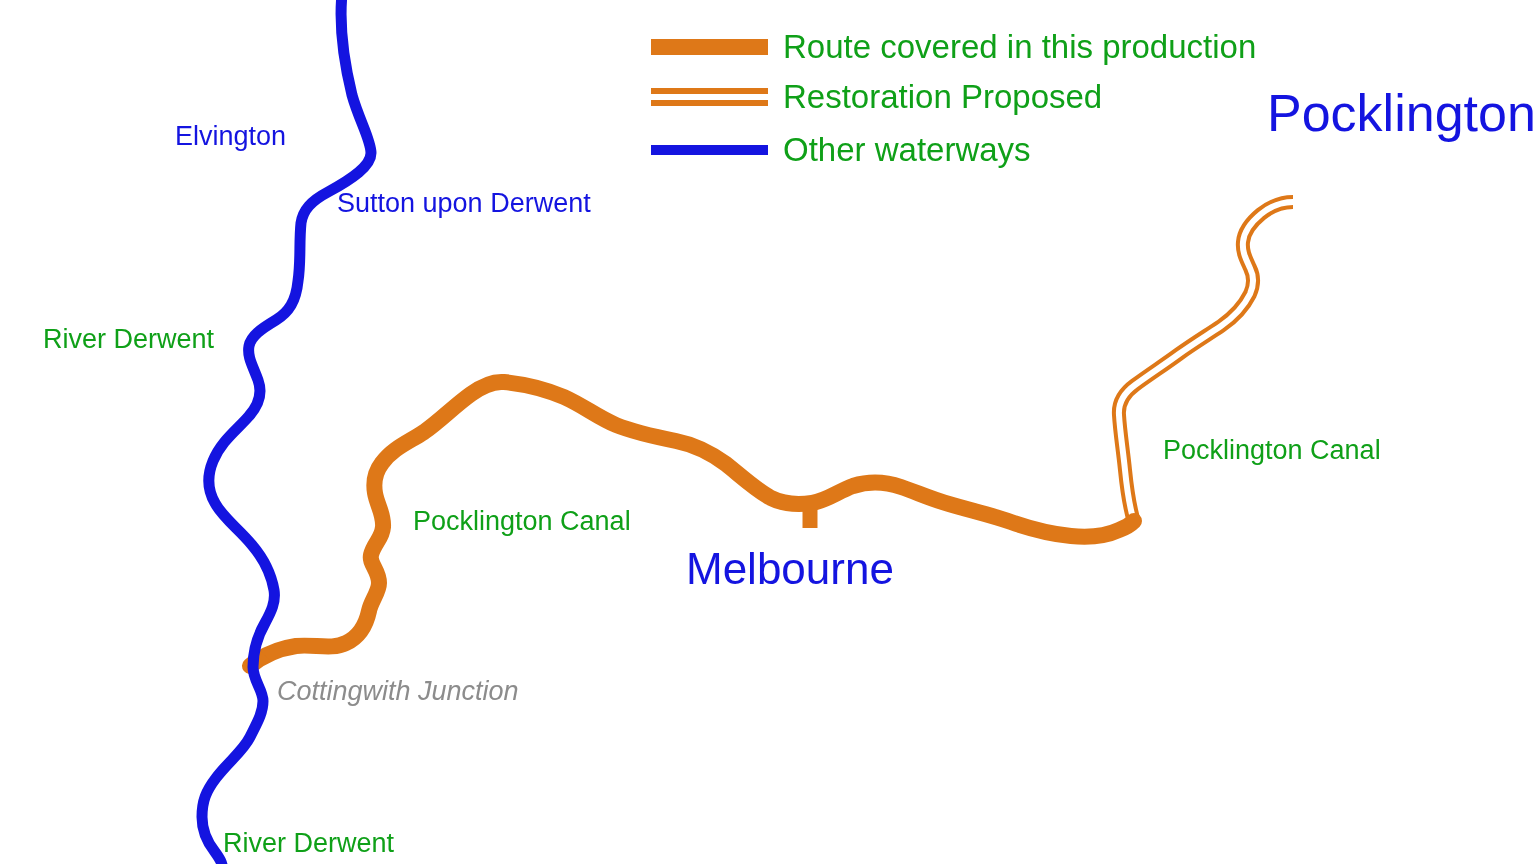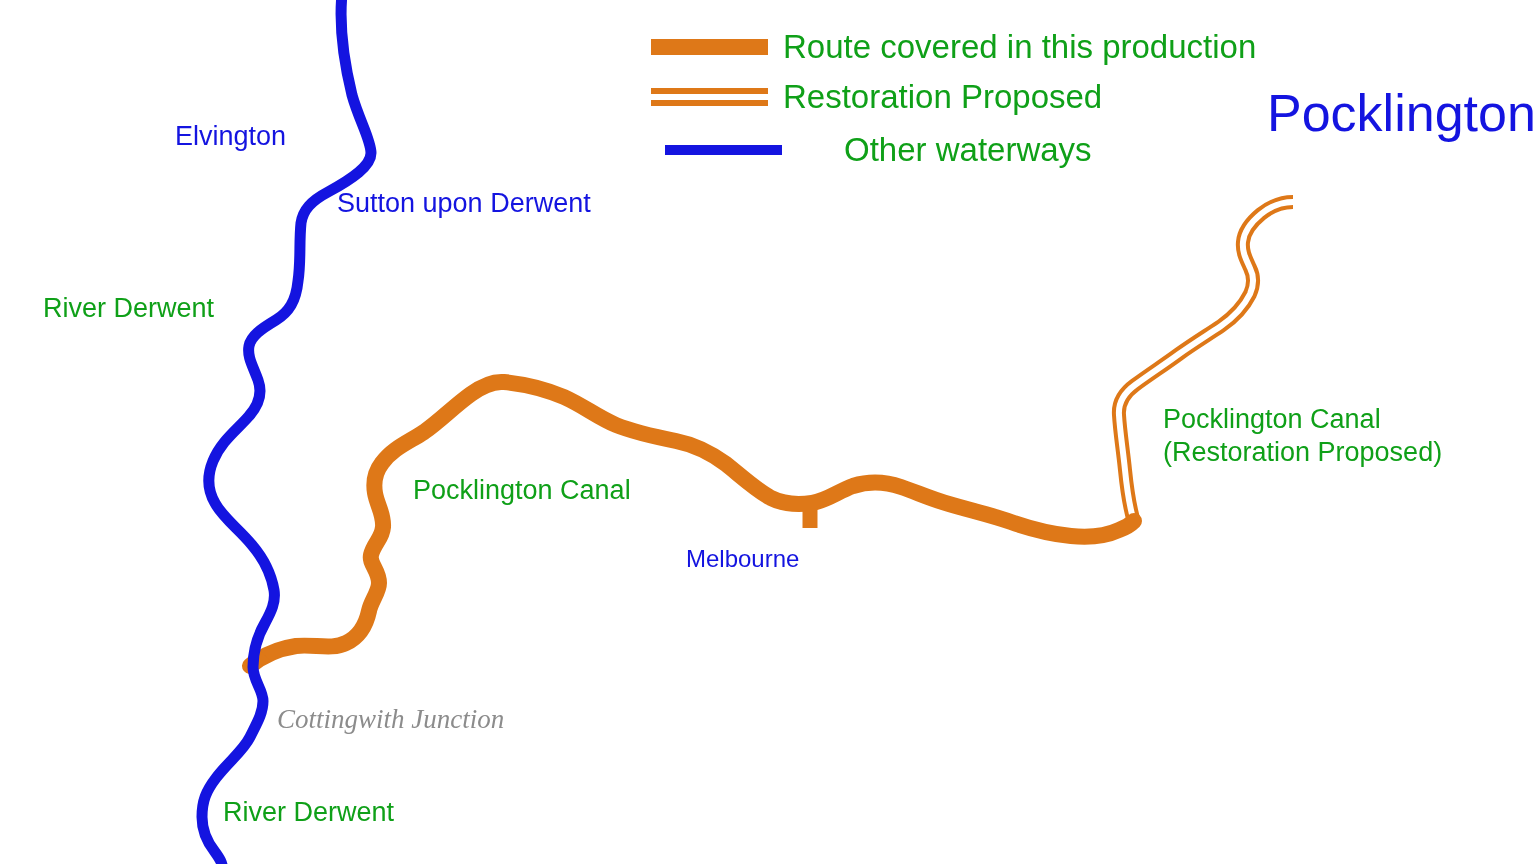--- a/index.html
+++ b/index.html
@@ -16,24 +16,24 @@
   
   .river-stroke   { fill: none; stroke: var(--other-waterways); stroke-width: 11; stroke-linecap: round; stroke-linejoin: round; }
   .canal-stroke   { fill: none; stroke: var(--route-covered);  stroke-width: 16; stroke-linecap: round; stroke-linejoin: round; }
   .spur-stroke    { fill: none; stroke: var(--route-covered);  stroke-width: 15; stroke-linecap: butt; }
   .resto-outer    { fill: none; stroke: var(--route-covered);  stroke-width: 14; stroke-linecap: butt; stroke-linejoin: round; }
   .resto-inner    { fill: none; stroke: #ffffff;               stroke-width: 6;  stroke-linecap: butt; stroke-linejoin: round; }
   .taper-fill     { fill: var(--route-covered); stroke: none; }
 
   .map-label { position: absolute; white-space: nowrap; line-height: 1.05; }
   .lbl-blue  { color: var(--label-blue); }
-  .lbl-green { color: var(--label-green); }
+  .lbl-green { color: var(--label-green); margin-top: 31px; }
   .lbl-gray  { color: var(--junction-gray); font-style: italic; }
   .fs-label  { font-size: 27px; }
-  .fs-town   { font-size: 24px; }
+  .fs-town   { font-size: 44px; }
   .fs-city   { font-size: 52px; }
 
   .two-line { white-space: nowrap; line-height: 33px; }
 
   
   .legend-row { position: absolute; display: flex; align-items: center; padding-left: 48px; }
   .legend-swatch { width: 117px; flex: 0 0 117px; margin-right: 15px; }
   .swatch-solid-orange { height: 16px; background: var(--route-covered); }
   .swatch-double-orange {
     height: 18px;
@@ -94,39 +94,38 @@
   </svg>
 
   <div class="legend-row" style="left:603px; top:33px; height:28px;">
     <div class="legend-swatch swatch-solid-orange"></div>
     <div class="legend-text">Route covered in this production</div>
   </div>
   <div class="legend-row" style="left:603px; top:82px; height:30px;">
     <div class="legend-swatch swatch-double-orange"></div>
     <div class="legend-text">Restoration Proposed</div>
   </div>
-  <div class="legend-row" style="left:617px; top:135px; height:30px;gap:47px;">
+  <div class="legend-row" style="left:603px; top:135px; height:30px;">
     <div class="legend-swatch swatch-solid-blue"></div>
     <div class="legend-text">Other waterways</div>
   </div>
 
   <div class="map-label lbl-blue fs-label" style="left:175px; top:122px;">Elvington</div>
 
   <div class="map-label lbl-blue fs-label" style="left:337px; top:189px;">Sutton upon Derwent</div>
 
   <div class="map-label lbl-green fs-label" style="left:43px; top:294px;">River Derwent</div>
 
   <div class="map-label lbl-green fs-label" style="left:413px; top:476px;">Pocklington Canal</div>
 
   <div class="map-label lbl-blue fs-town" style="left:686px; top:546px;">Melbourne</div>
 
   <div class="map-label lbl-blue fs-city" style="left:1267px; top:86px;">Pocklington</div>
 
   <div class="map-label lbl-green fs-label two-line" style="left:1163px; top:403px;">
     <span style="display:block;">Pocklington Canal</span>
-    <span style="display:block;">(Restoration Proposed)</span>
   </div>
 
-  <div class="map-label lbl-gray fs-label" style="left:277px; top:705px;font-family:Liberation Serif, serif;">Cottingwith Junction</div>
+  <div class="map-label lbl-gray fs-label" style="left:277px; top:677px;">Cottingwith Junction</div>
 
   <div class="map-label lbl-green fs-label" style="left:223px; top:798px;">River Derwent</div>
 
 </div>
 
 </body></html>

